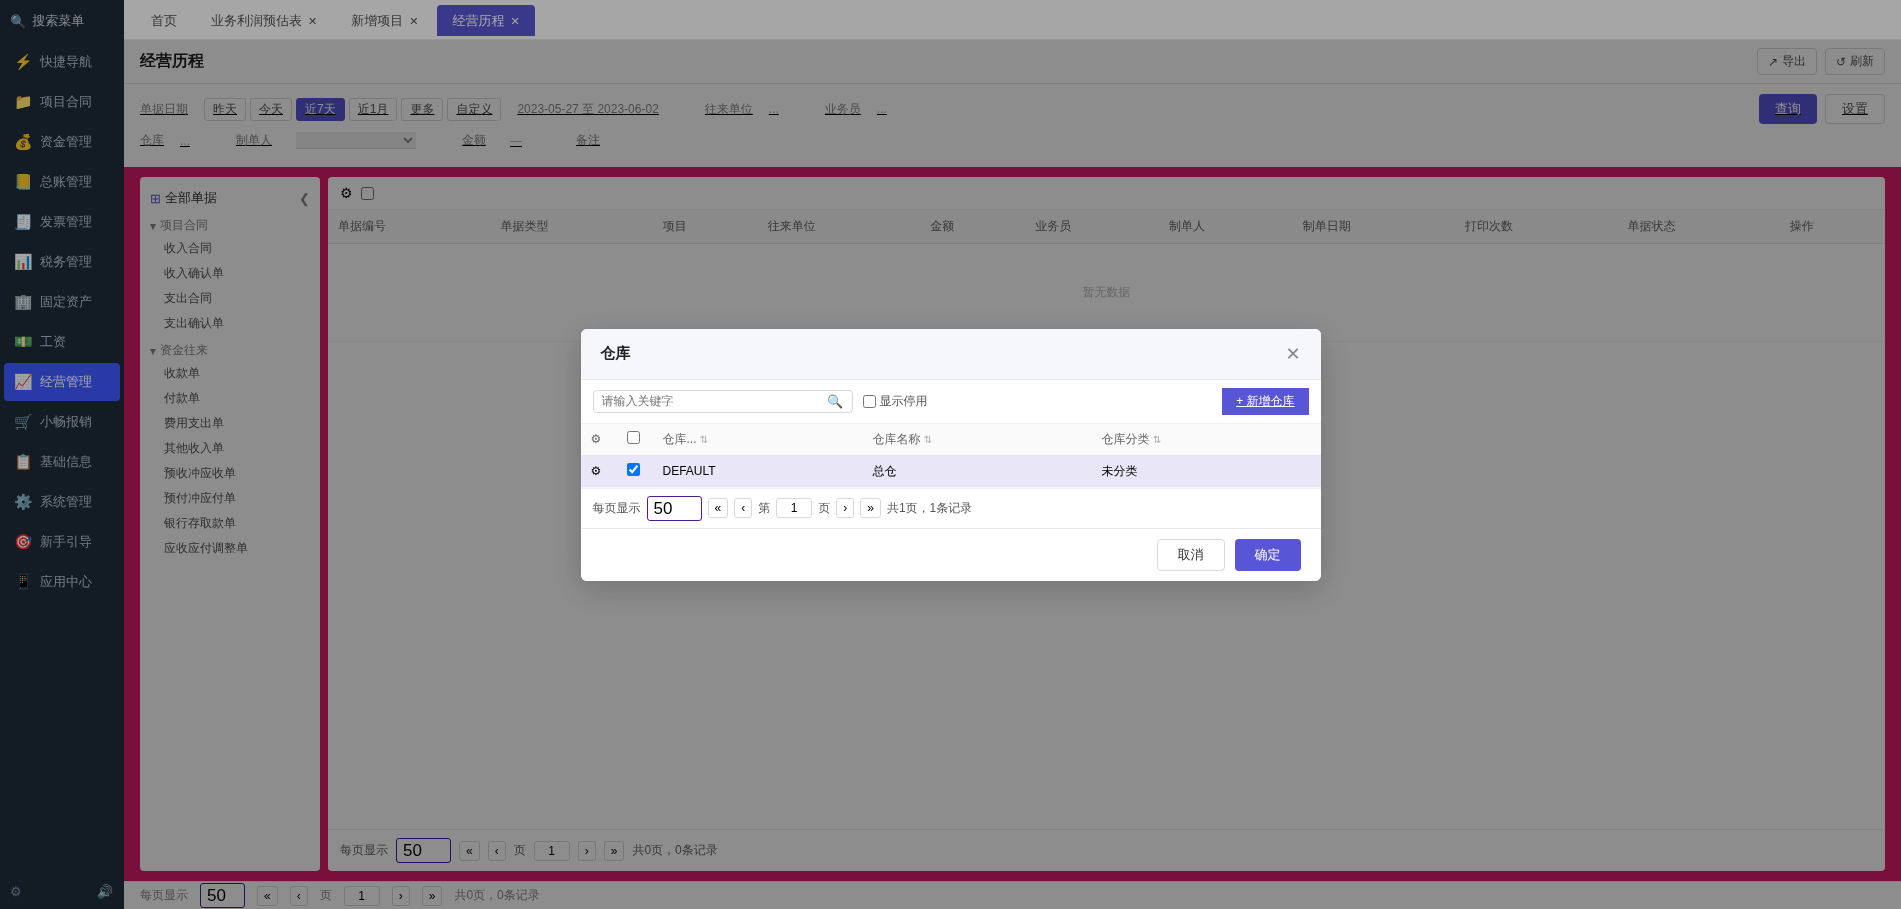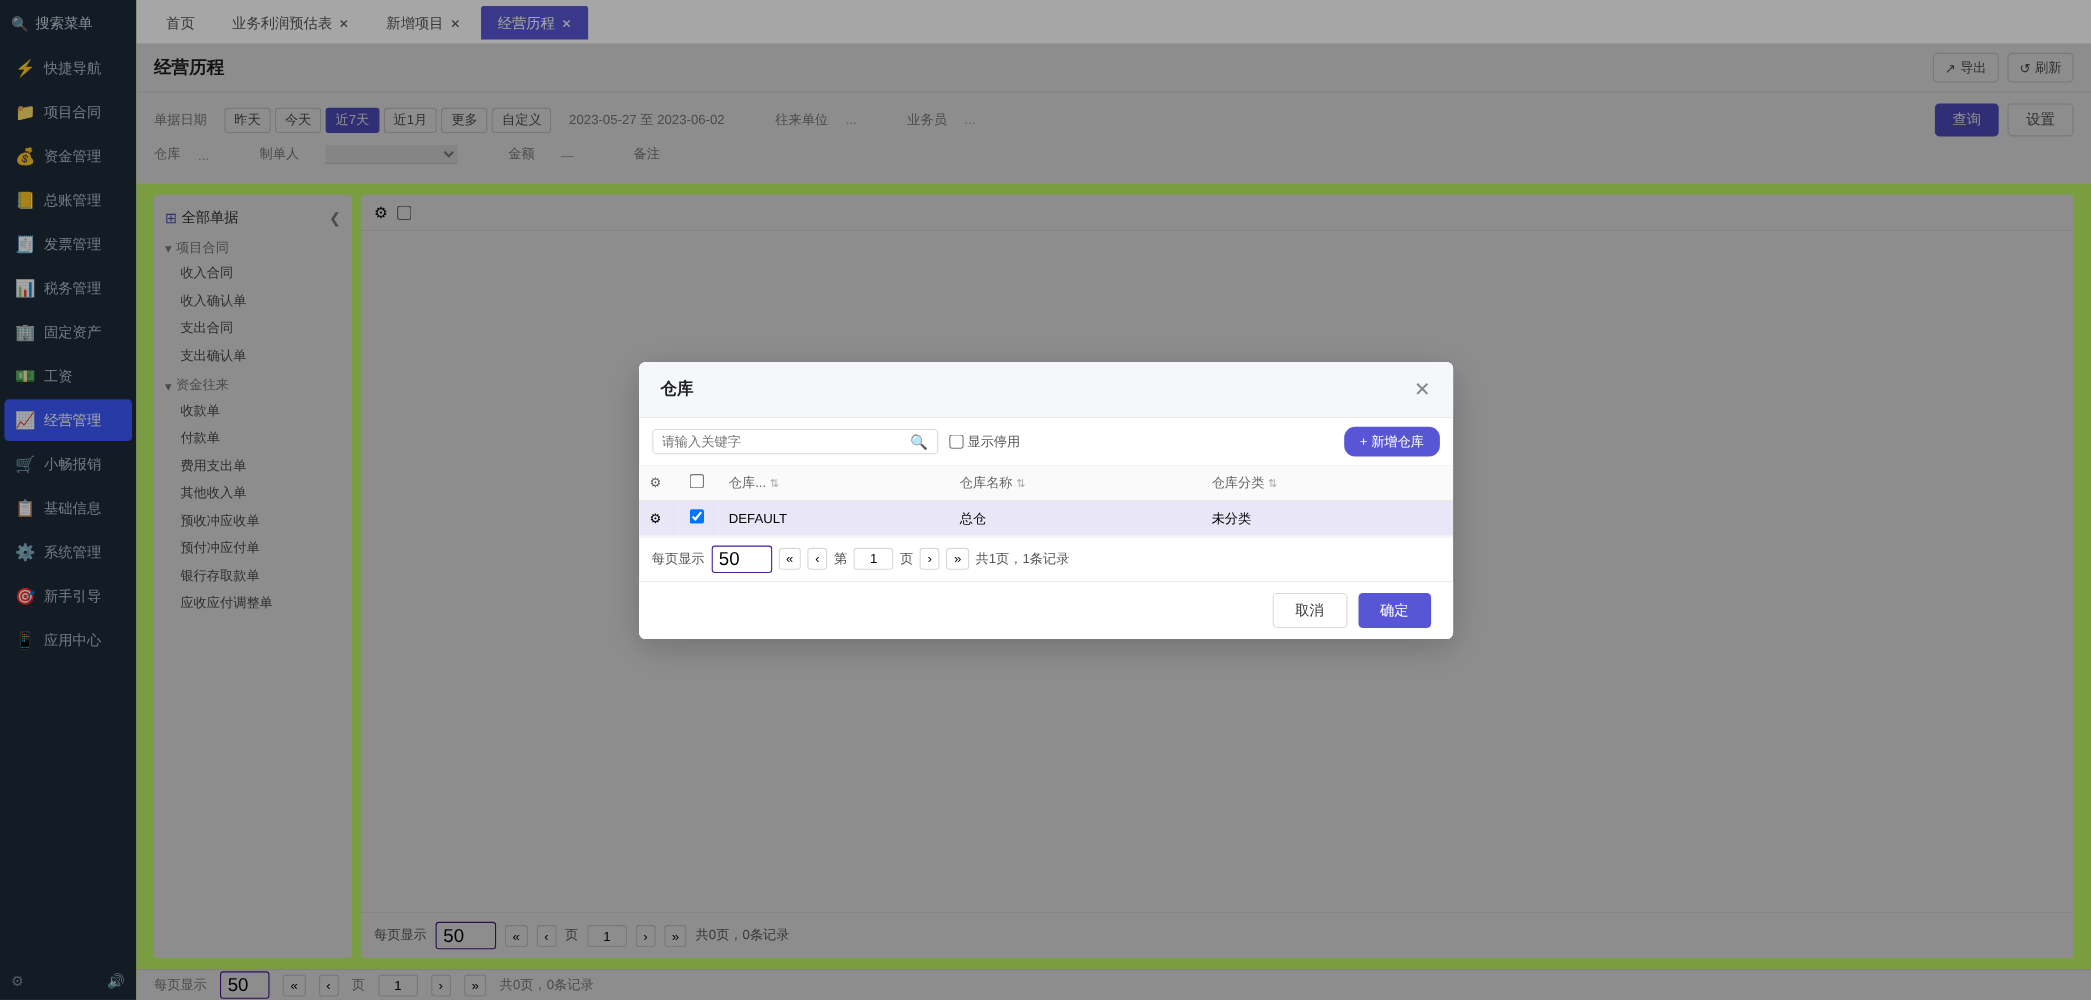--- a/index.html
+++ b/index.html
@@ -44,21 +44,21 @@
       justify-content: space-between;
       align-items: center;
       color: #7a8fa0;
     }
 
     
     .main-area {
       flex: 1;
       display: flex;
       flex-direction: column;
-      background: #bef264;
+      background: #be185d;
       overflow: hidden;
     }
 
     
     .tabs-bar {
       background: #fff;
       border-bottom: 1px solid #e8e8e8;
       display: flex;
       align-items: center;
       padding: 0 12px;
@@ -117,20 +117,21 @@
       background: #fff;
       padding: 10px 16px;
       flex-shrink: 0;
     }
     .filter-row {
       display: flex;
       align-items: center;
       gap: 16px;
       margin-bottom: 8px;
       flex-wrap: wrap;
+      text-decoration: underline;
     }
     .filter-label { color: #888; font-size: 12px; white-space: nowrap; }
     .filter-date-btns { display: flex; gap: 4px; align-items: center; }
     .date-btn {
       padding: 2px 8px;
       border: 1px solid #d9d9d9;
       border-radius: 3px;
       cursor: pointer;
       font-size: 12px;
       background: #fff;
@@ -368,28 +369,29 @@
       align-items: center;
       gap: 4px;
       font-size: 12px;
       color: #555;
       cursor: pointer;
     }
     .btn-add {
       background: #5856d6;
       color: #fff;
       border: none;
-      border-radius: 10px;
+      border-radius: 0;
       padding: 5px 14px;
       cursor: pointer;
       font-size: 12px;
       display: flex;
       align-items: center;
       gap: 4px;
       margin-left: auto;
+      text-decoration: underline;
     }
     .modal-table {
       width: 100%;
       border-collapse: collapse;
       font-size: 12px;
     }
     .modal-table th {
       background: #fafafa;
       border-bottom: 1px solid #e8e8e8;
       padding: 7px 10px;
@@ -652,20 +654,42 @@
         <div class="left-panel-sub">预付冲应付单</div>
         <div class="left-panel-sub">银行存取款单</div>
         <div class="left-panel-sub">应收应付调整单</div>
       </div>
 
       <div class="right-content">
         <div class="table-toolbar">
           <span class="icon-gear">⚙</span>
           <input type="checkbox" style="">
         </div>
+        <table class="data-table">
+          <thead>
+            <tr>
+              <th>单据编号</th>
+              <th>单据类型</th>
+              <th>项目</th>
+              <th>往来单位</th>
+              <th>金额</th>
+              <th>业务员</th>
+              <th>制单人</th>
+              <th>制单日期</th>
+              <th>打印次数</th>
+              <th>单据状态</th>
+              <th>操作</th>
+            </tr>
+          </thead>
+          <tbody>
+            <tr>
+              <td colspan="11" style="text-align:center; color:#bbb; padding:40px;">暂无数据</td>
+            </tr>
+          </tbody>
+        </table>
         <div class="table-footer">
           <span>每页显示</span>
           <div class="select-wrap">
             <select class="page-size-select">
               <option>10</option>
               <option>20</option>
               <option selected="">50</option>
               <option>100</option>
             </select>
           </div>

